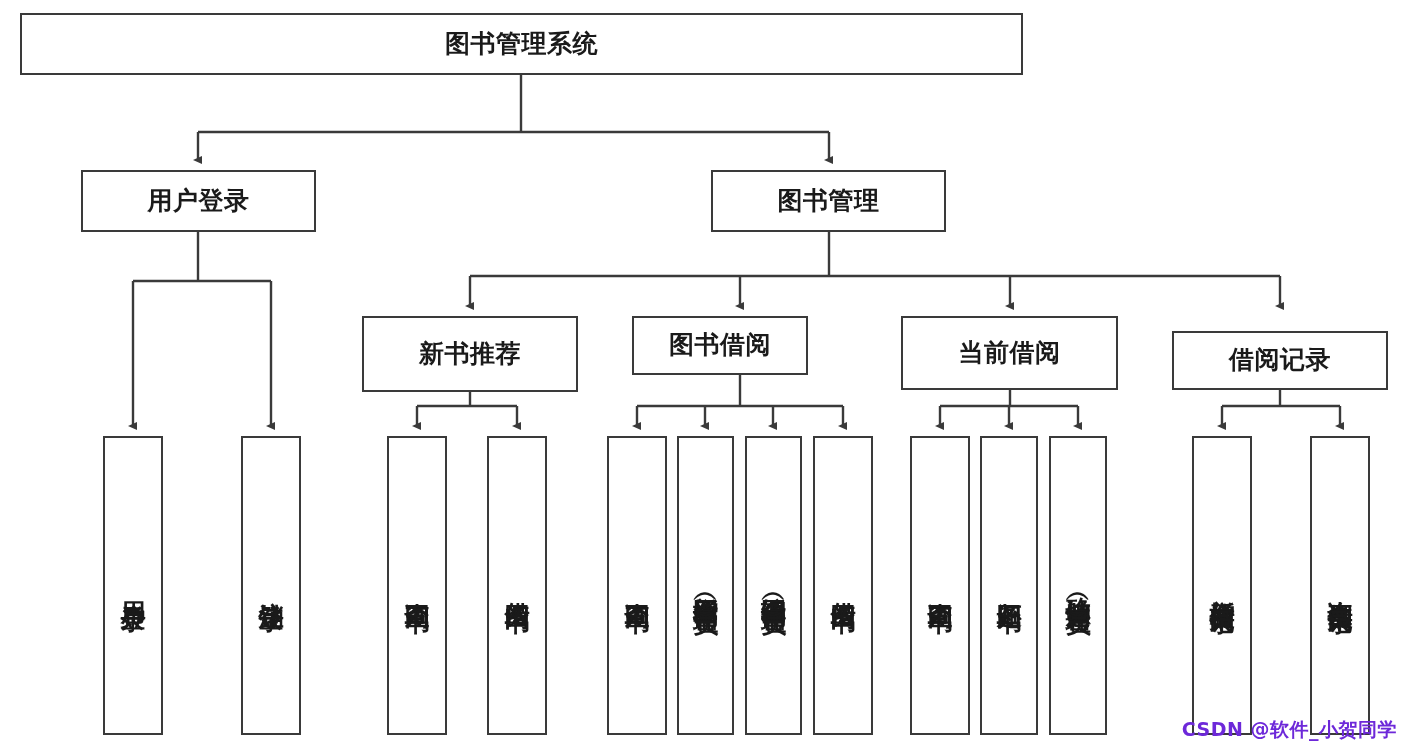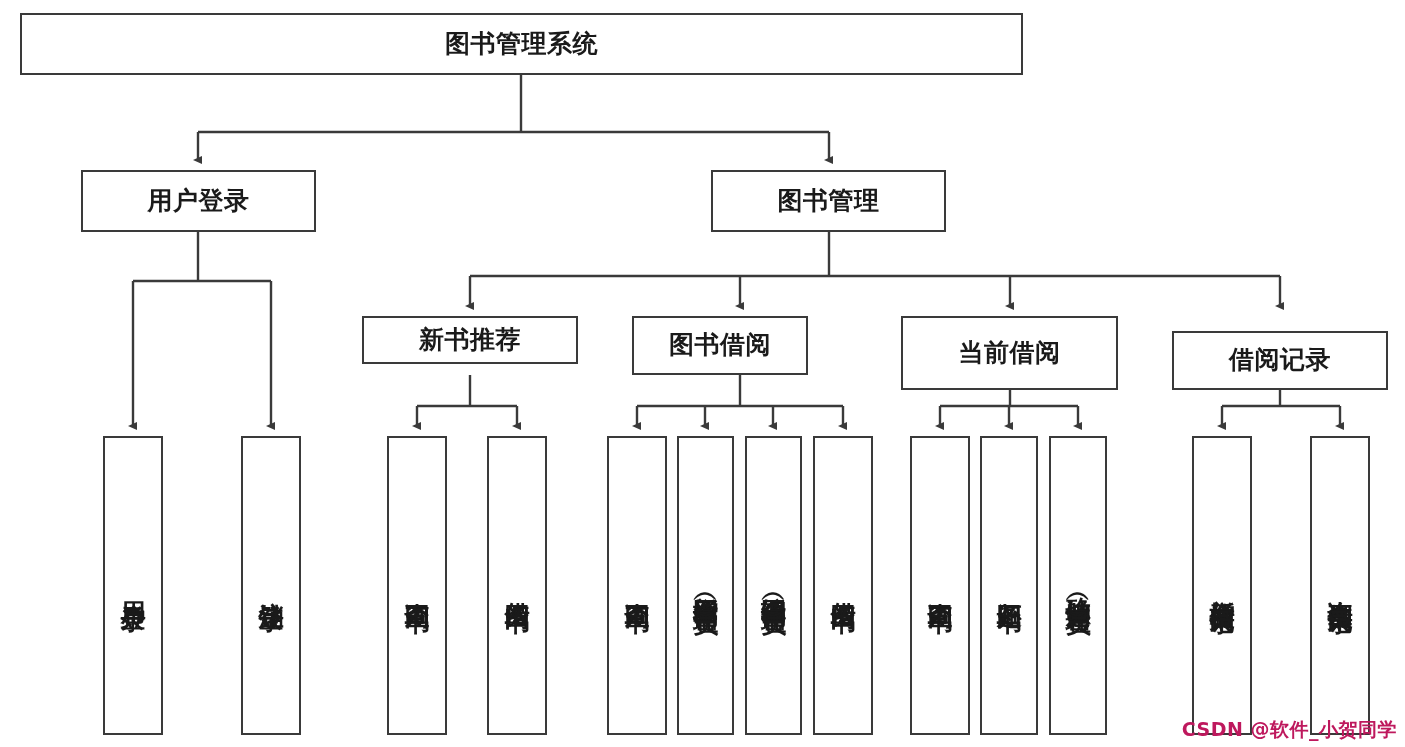--- a/index.html
+++ b/index.html
@@ -54,21 +54,21 @@
     font-size: 25px;
     line-height: 1.18;
     letter-spacing: 2px;
     max-height: 290px;
   }
   .watermark {
     position: absolute;
     right: 8px;
     bottom: 4px;
     font-size: 19px;
-    color: #be185d;
+    color: #6d28d9;
     letter-spacing: 0.5px;
     white-space: nowrap;
   }
 </style>
 </head>
 <body>
 
 <div id="canvas">
 
   <svg class="edges" viewBox="0 0 1405 747">
@@ -125,21 +125,21 @@
     <span class="label">图书管理系统</span>
   </div>
 
   <div class="node horiz" style="left:81px; top:170px; width:235px; height:62px;">
     <span class="label">用户登录</span>
   </div>
   <div class="node horiz" style="left:711px; top:170px; width:235px; height:62px;justify-content:center;">
     <span class="label">图书管理</span>
   </div>
 
-  <div class="node horiz" style="left:362px; top:316px; width:216px; height:48px;">
+  <div class="node horiz" style="left:362px; top:316px; width:216px; height:76px;">
     <span class="label">新书推荐</span>
   </div>
   <div class="node horiz" style="left:632px; top:316px; width:176px; height:59px;">
     <span class="label">图书借阅</span>
   </div>
   <div class="node horiz" style="left:901px; top:316px; width:217px; height:74px;">
     <span class="label">当前借阅</span>
   </div>
   <div class="node horiz" style="left:1172px; top:331px; width:216px; height:59px;">
     <span class="label">借阅记录</span>

